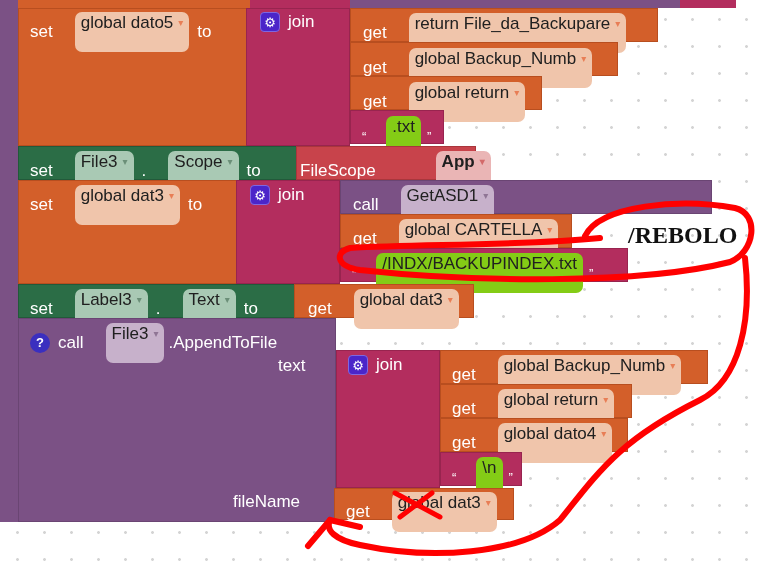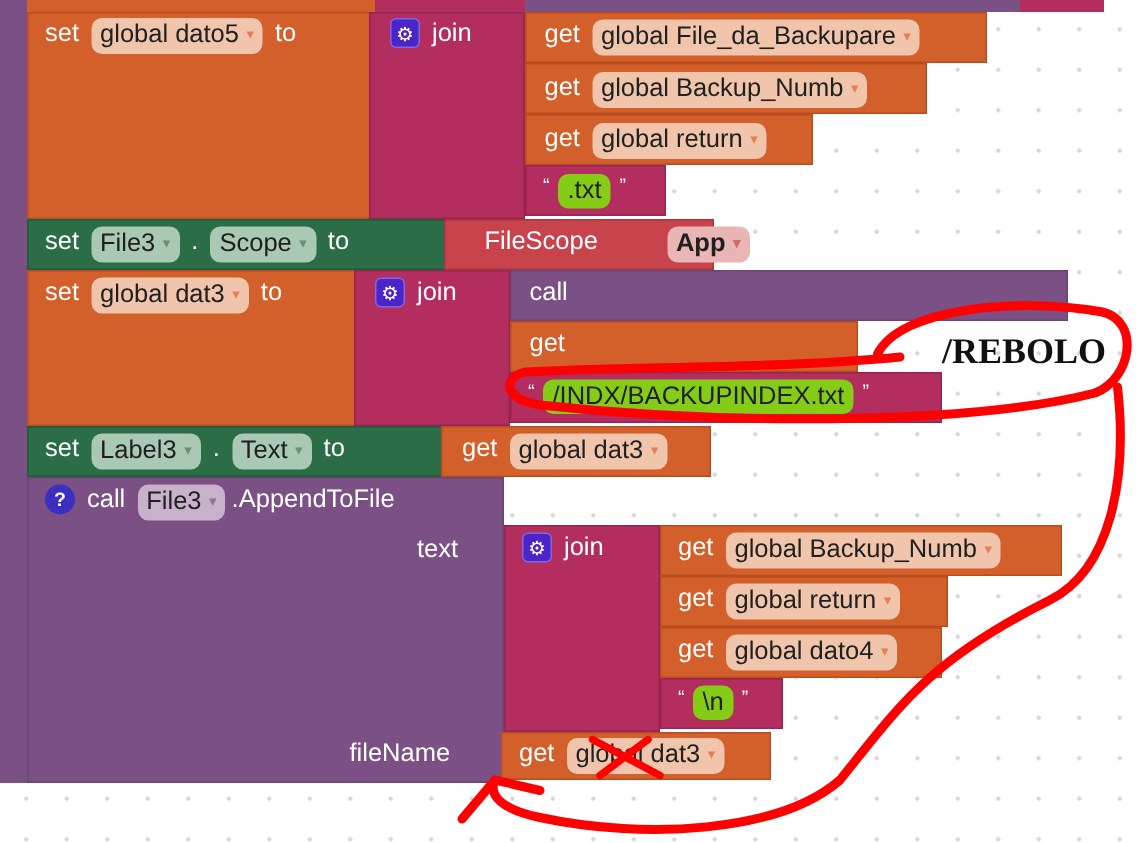--- a/index.html
+++ b/index.html
@@ -12,43 +12,43 @@
       font-family: "Liberation Sans", sans-serif;
     }
     .abs { position:absolute; box-sizing:border-box; }
     .txt { color:#fff; font-size:17px; white-space:nowrap; }
     .orange { background:#d35f2a; border:1px solid #b84e1f; }
     .magenta { background:#b32d5e; border:1px solid #98244f; }
     .purple { background:#7b5185; border:1px solid #6a4573; }
     .green { background:#2b6d46; border:1px solid #22593a; }
     .red { background:#c8434b; border:1px solid #a9363c; }
     .pill {
-      display:inline-block; border-radius:7px; padding:1px 6px 2px 6px;
-      font-size:17px; color:#202020; white-space:nowrap; line-height:20px;
+      display:inline-block; border-radius:7px; padding:1px 6px 19px 6px;
+      font-size:17px; color:#202020; white-space:nowrap; line-height:20px;margin-left:14px;
     }
     .pill-o { background:#f0c5ab; }
     .pill-g { background:#a9c9b4; }
     .pill-p { background:#c7b1cb; }
     .pill-m { background:#84cc16; }
     .pill-r { background:#eab5b5;font-weight:bold; }
     .caret { color:#e87e56; font-size:10px; margin-left:5px; vertical-align:2px; }
     .caret-g { color:#6b8f78; }
     .caret-p { color:#8f7595; }
     .caret-r { color:#d36a6a; }
     .gear {
       display:inline-block; width:20px; height:20px; background:#4b25c9;
       border:1px solid #7e67e0; border-radius:4px; color:#fff; font-size:13px;
       text-align:center; line-height:20px; box-sizing:border-box;
     }
     .help {
       display:inline-block; width:20px; height:20px; border-radius:50%;
       background:#3a2fbf; color:#fff; font-size:13px; font-weight:bold;
       text-align:center; line-height:20px;
     }
-    .row { position:absolute; display:flex; align-items:flex-start; gap:8px; }
+    .row { position:absolute; display:flex; align-items:center; gap:8px; }
     .quote { color:#fff; font-size:13px; }
   </style>
 </head>
 <body>
 
 <div class="abs purple" style="left:0;top:0;width:18px;height:522px;border:none;"></div>
 
 <div class="abs orange" style="left:18px;top:0;width:232px;height:8px;border:none;"></div>
 <div class="abs magenta" style="left:250px;top:0;width:100px;height:8px;border:none;"></div>
 <div class="abs purple" style="left:350px;top:0;width:330px;height:8px;border:none;"></div>
@@ -62,21 +62,21 @@
 </div>
 
 <div class="abs magenta" style="left:246px;top:8px;width:104px;height:138px;"></div>
 <div class="row" style="left:260px;top:12px;">
   <span class="gear">⚙</span>
   <span class="txt">join</span>
 </div>
 <div class="abs orange" style="left:350px;top:8px;width:308px;height:34px;"></div>
 <div class="row" style="left:363px;top:13px;">
   <span class="txt">get</span>
-  <span class="pill pill-o"><span>global File_da_Backupare</span><span class="caret">▾</span></span>
+  <span class="pill pill-o"><span>return File_da_Backupare</span><span class="caret">▾</span></span>
 </div>
 <div class="abs orange" style="left:350px;top:42px;width:268px;height:34px;"></div>
 <div class="row" style="left:363px;top:48px;">
   <span class="txt">get</span>
   <span class="pill pill-o"><span>global Backup_Numb</span><span class="caret">▾</span></span>
 </div>
 <div class="abs orange" style="left:350px;top:76px;width:192px;height:34px;"></div>
 <div class="row" style="left:363px;top:82px;">
   <span class="txt">get</span>
   <span class="pill pill-o"><span>global return</span><span class="caret">▾</span></span>
@@ -90,43 +90,45 @@
 
 <div class="abs green" style="left:18px;top:146px;width:280px;height:34px;"></div>
 <div class="row" style="left:30px;top:151px;">
   <span class="txt">set</span>
   <span class="pill pill-g"><span>File3</span><span class="caret caret-g">▾</span></span>
   <span class="txt">.</span>
   <span class="pill pill-g"><span>Scope</span><span class="caret caret-g">▾</span></span>
   <span class="txt">to</span>
 </div>
 <div class="abs red" style="left:296px;top:146px;width:180px;height:34px;"></div>
-<div class="row" style="left:323px;top:151px;gap:46px;">
+<div class="row" style="left:300px;top:151px;gap:46px;">
   <span class="txt">FileScope</span>
   <span class="pill pill-r"><span>App</span><span class="caret caret-r">▾</span></span>
 </div>
 
 <div class="abs orange" style="left:18px;top:180px;width:222px;height:104px;"></div>
 <div class="row" style="left:30px;top:185px;">
   <span class="txt">set</span>
   <span class="pill pill-o"><span>global dat3</span><span class="caret">▾</span></span>
   <span class="txt">to</span>
 </div>
 <div class="abs magenta" style="left:236px;top:180px;width:104px;height:104px;"></div>
 <div class="row" style="left:250px;top:185px;">
   <span class="gear">⚙</span>
   <span class="txt">join</span>
 </div>
 <div class="abs purple" style="left:340px;top:180px;width:372px;height:34px;"></div>
 <div class="row" style="left:353px;top:185px;">
   <span class="txt">call</span>
+  <span class="pill pill-p"><span>GetASD1</span><span class="caret caret-p">▾</span></span>
 </div>
 <div class="abs orange" style="left:340px;top:214px;width:232px;height:34px;"></div>
 <div class="row" style="left:353px;top:219px;">
   <span class="txt">get</span>
+  <span class="pill pill-o"><span>global CARTELLA</span><span class="caret">▾</span></span>
 </div>
 <div class="abs magenta" style="left:340px;top:248px;width:288px;height:34px;"></div>
 <div class="row" style="left:352px;top:253px;gap:6px;">
   <span class="quote">“</span>
   <span class="pill pill-m">/INDX/BACKUPINDEX.txt</span>
   <span class="quote">”</span>
 </div>
 
 <div class="abs green" style="left:18px;top:284px;width:278px;height:34px;"></div>
 <div class="row" style="left:30px;top:289px;">

